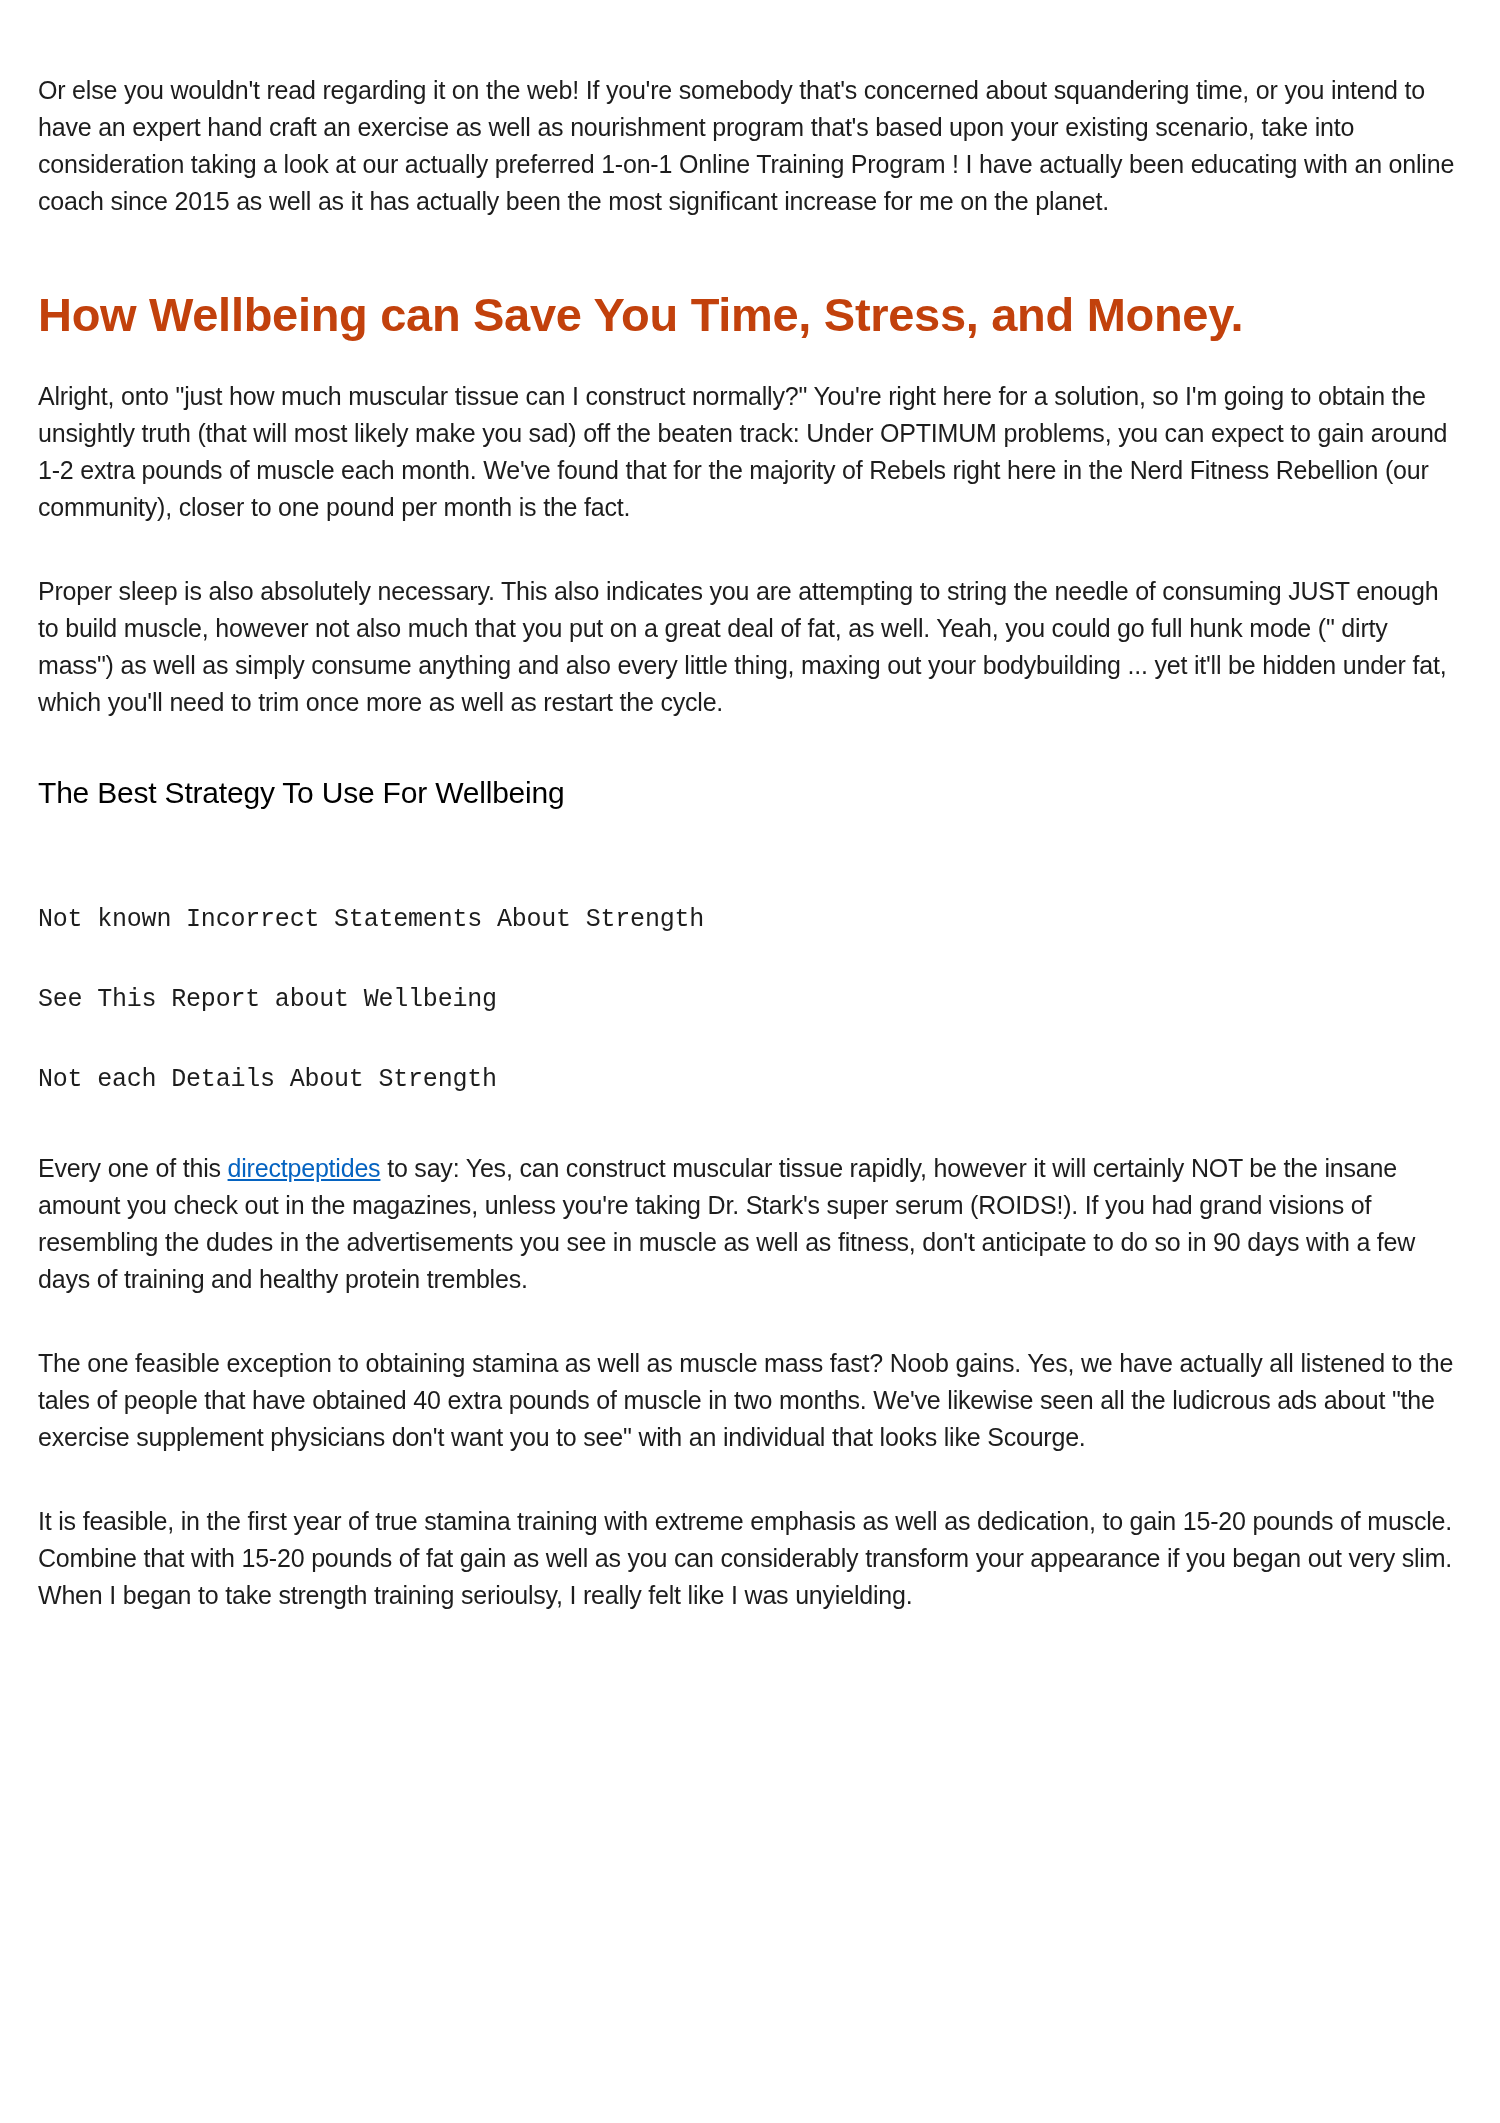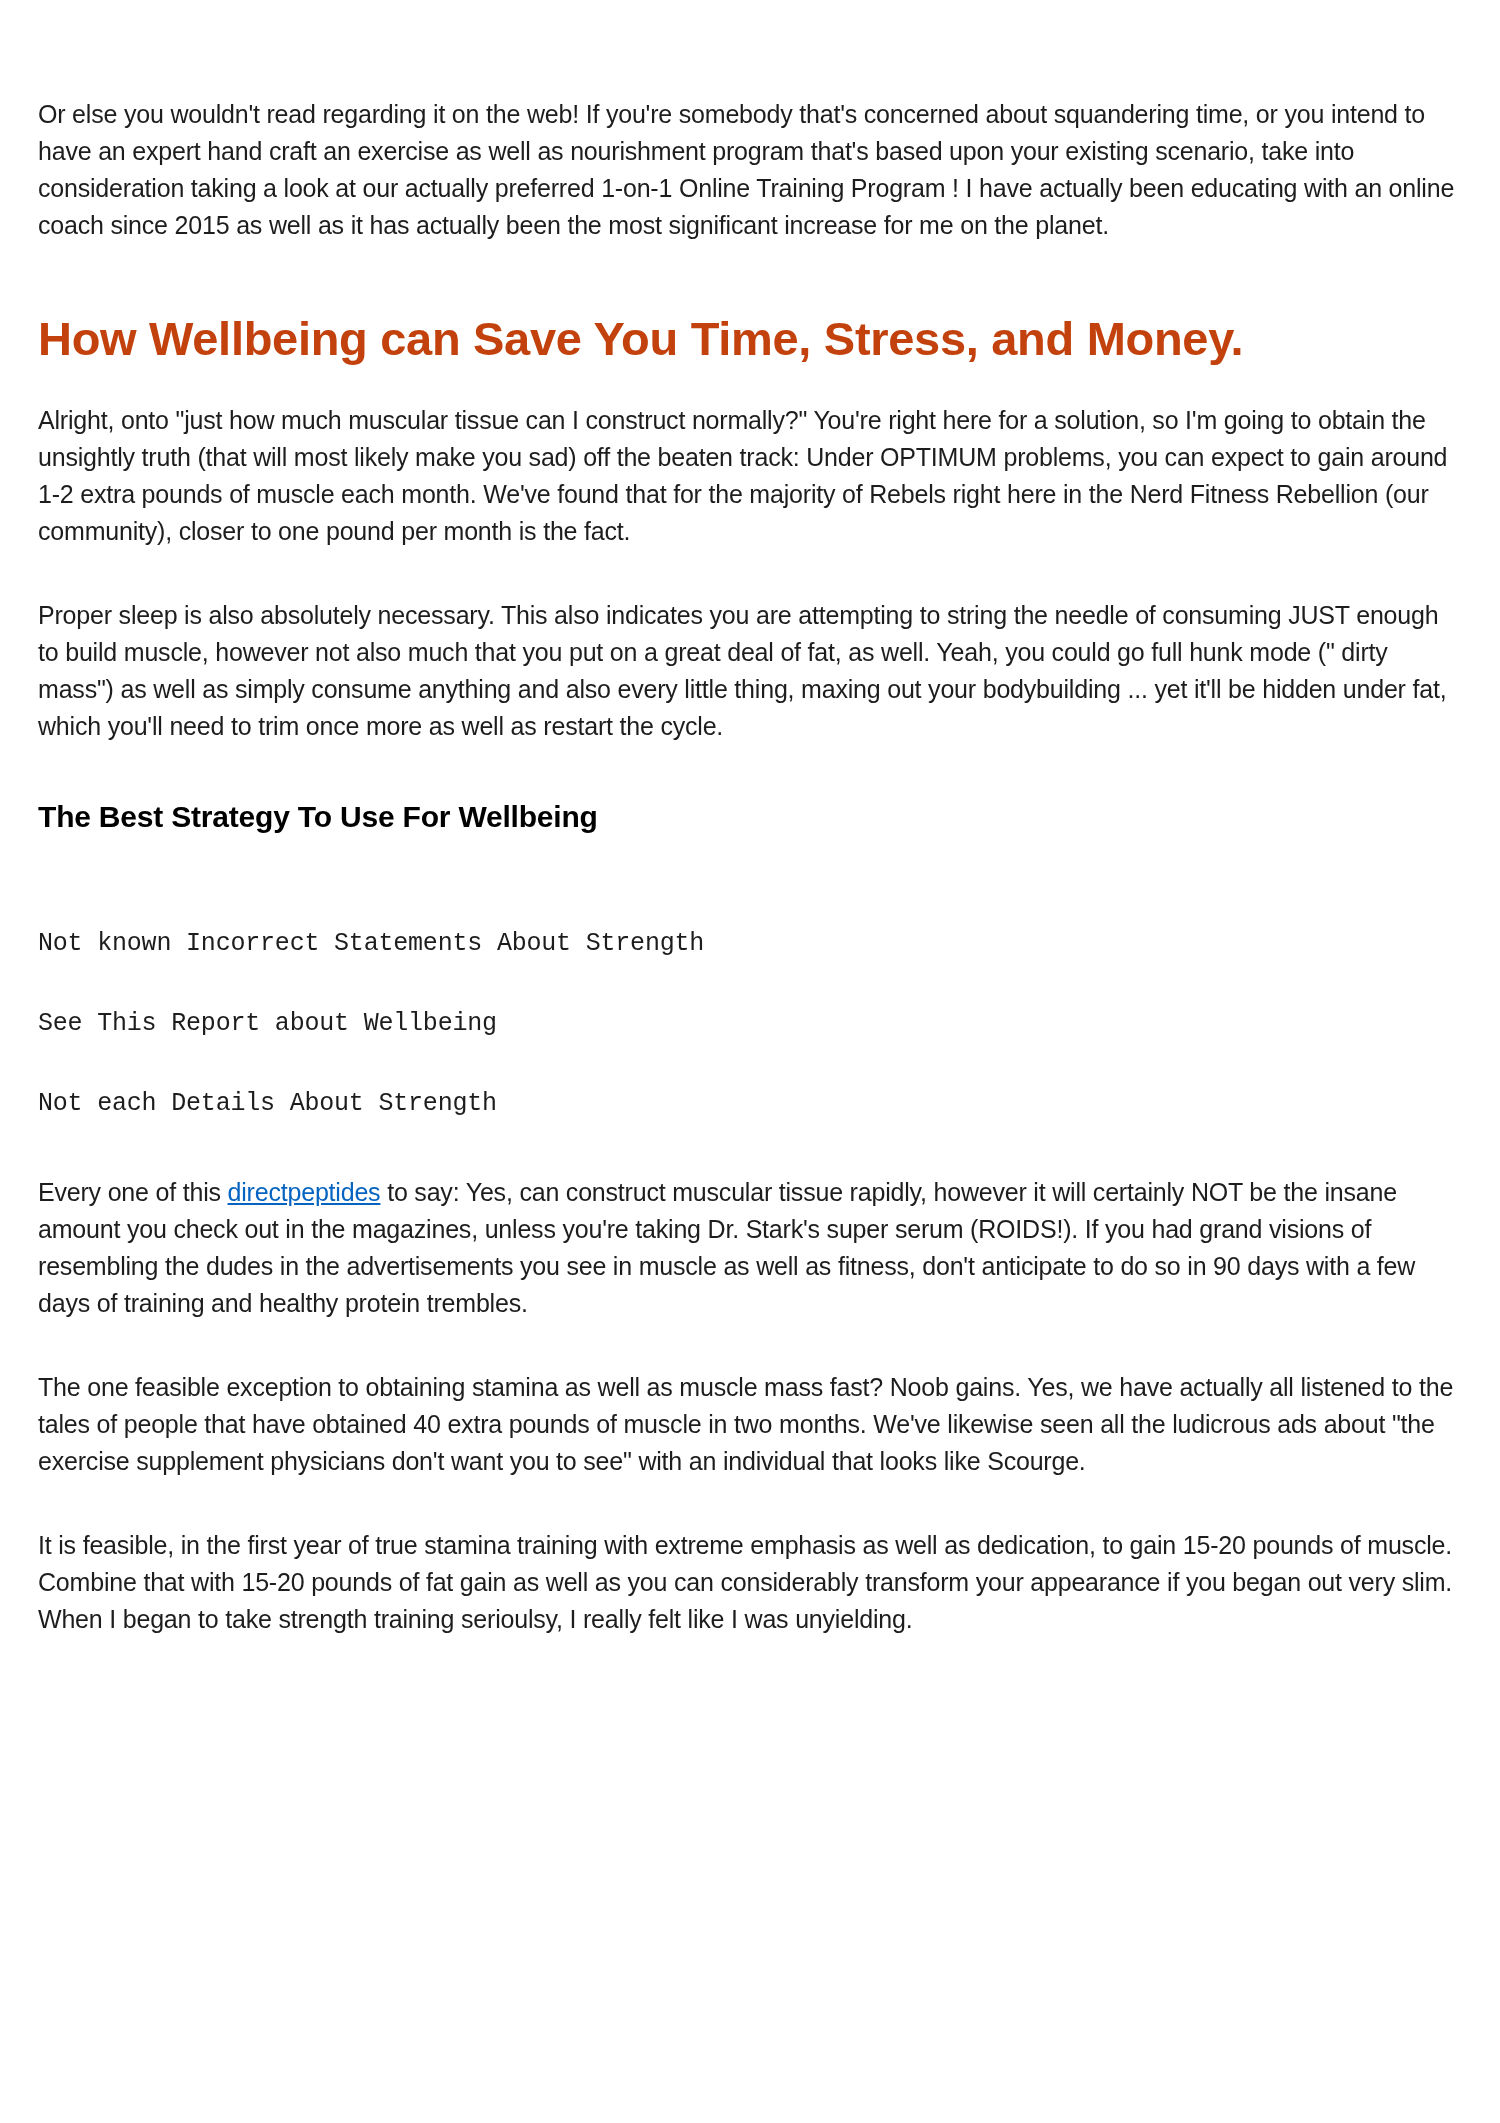--- a/index.html
+++ b/index.html
@@ -7,21 +7,21 @@
     padding: 0;
     background: #ffffff;
   }
   body {
     width: 1500px;
     font-family: "Liberation Sans", "DejaVu Sans", sans-serif;
     color: #1d1d1d;
     -webkit-font-smoothing: antialiased;
   }
   .page {
-    padding: 96px 38px 56px 38px;
+    padding: 72px 38px 56px 38px;
     box-sizing: border-box;
     width: 1500px;
   }
   p.body {
     font-size: 25px;
     line-height: 37px;
     margin: 0 0 47px 0;
     letter-spacing: -0.2px;
   }
   h1.section-heading {
@@ -30,21 +30,21 @@
     margin: 70px 0 39px 0;
     color: #c2410c;
     font-weight: 700;
     letter-spacing: -0.3px;
   }
   h3.sub-heading {
     font-size: 30px;
     line-height: 40px;
     margin: 52px 0 4px 0;
     color: #000000;
-    font-weight: 700;
+    font-weight: 400;
     letter-spacing: -0.2px;
   }
   .related-list {
     margin: 88px 0 0 0;
   }
   .related-list p {
     font-size: 25px;
     line-height: 37px;
     margin: 0 0 43px 0;
     letter-spacing: -0.2px;

